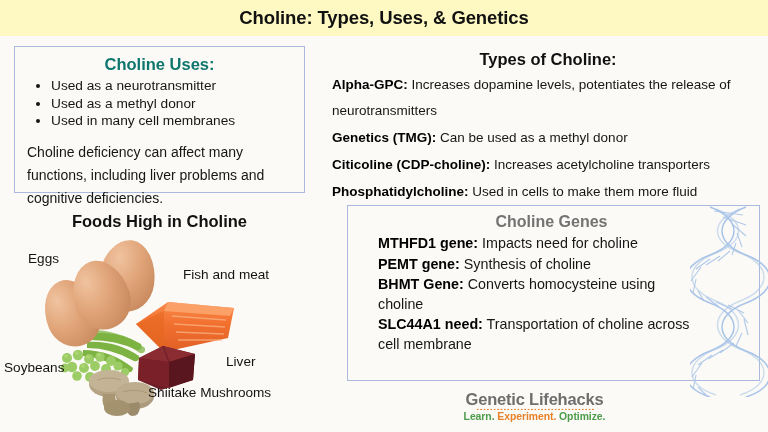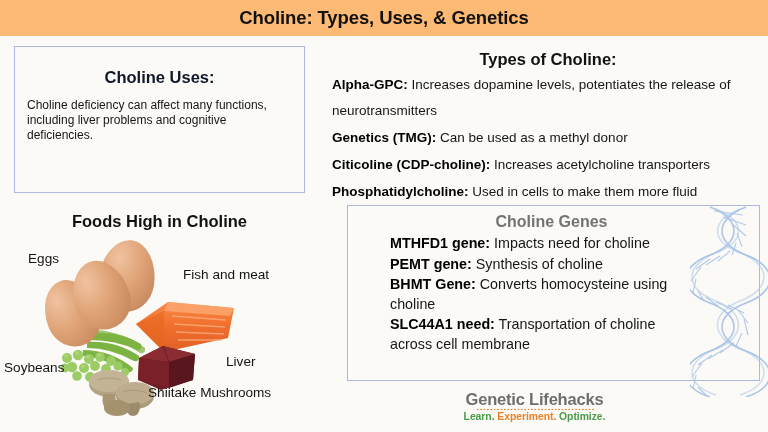--- a/index.html
+++ b/index.html
@@ -13,21 +13,21 @@
     font-family: "Liberation Sans", sans-serif;
     overflow: hidden;
     position: relative;
   }
 
   
   .header-bar {
     position: absolute;
     left: 0; top: 0;
     width: 768px; height: 36px;
-    background: #fdba74;
+    background: #fef9c3;
     display: flex;
     align-items: center;
     justify-content: center;
   }
   .header-title {
     font-size: 18.5px;
     font-weight: bold;
     color: #111111;
     letter-spacing: -0.1px;
   }
@@ -39,37 +39,37 @@
     width: 291px; height: 147px;
     border: 1.5px solid #aab9dd;
     background: #fbfaf6;
     box-sizing: border-box;
     padding: 6px 10px 0 10px;
   }
   .uses-title {
     text-align: center;
     font-size: 16.5px;
     font-weight: bold;
-    color: #0f172a;
-    margin: 15px 0 3px 0;
+    color: #0f766e;
+    margin: 2px 0 3px 0;
   }
   .uses-list {
     margin: 0 0 0 2px;
     padding: 0 0 0 24px;
     list-style: disc;
   }
   .uses-list li {
     font-size: 13.7px;
     line-height: 17.5px;
     color: #161616;
   }
   .uses-note {
     margin: 11px 0 0 2px;
-    font-size: 12px;
-    line-height: 15px;
+    font-size: 14px;
+    line-height: 23px;
     color: #161616;
   }
 
   
   .types-wrap {
     position: absolute;
     left: 330px; top: 50px;
     width: 436px;
   }
   .types-title {
@@ -145,21 +145,21 @@
     font-size: 16px;
     font-weight: bold;
     color: #737373;
     margin: 3px 0 3px 0;
     padding-right: 18px;
   }
   .genes-line {
     font-size: 14.3px;
     line-height: 19.5px;
     color: #161616;
-    margin: 0 0 1px 20px;
+    margin: 0 0 1px 8px;
     padding-right: 56px;
   }
   .genes-line b { font-weight: bold; color: #000; }
 
   .dna-art {
     position: absolute;
     left: 690px; top: 205px;
     width: 78px; height: 192px;
     pointer-events: none;
   }
@@ -198,20 +198,25 @@
 </style>
 </head>
 <body>
 
 <div class="header-bar">
   <div class="header-title">Choline: Types, Uses, &amp; Genetics</div>
 </div>
 
 <div class="uses-box">
   <div class="uses-title">Choline Uses:</div>
+  <ul class="uses-list">
+    <li>Used as a neurotransmitter</li>
+    <li>Used as a methyl donor</li>
+    <li>Used in many cell membranes</li>
+  </ul>
   <p class="uses-note">Choline deficiency can affect many functions, including liver problems and cognitive deficiencies.</p>
 </div>
 
 <div class="types-wrap">
   <div class="types-title">Types of Choline:</div>
 
   <div class="types-line"><b>Alpha-GPC:</b><span> Increases dopamine levels, potentiates the release of neurotransmitters</span></div>
 
   <div class="types-line"><b>Genetics (TMG):</b><span> Can be used as a methyl donor</span></div>
 

